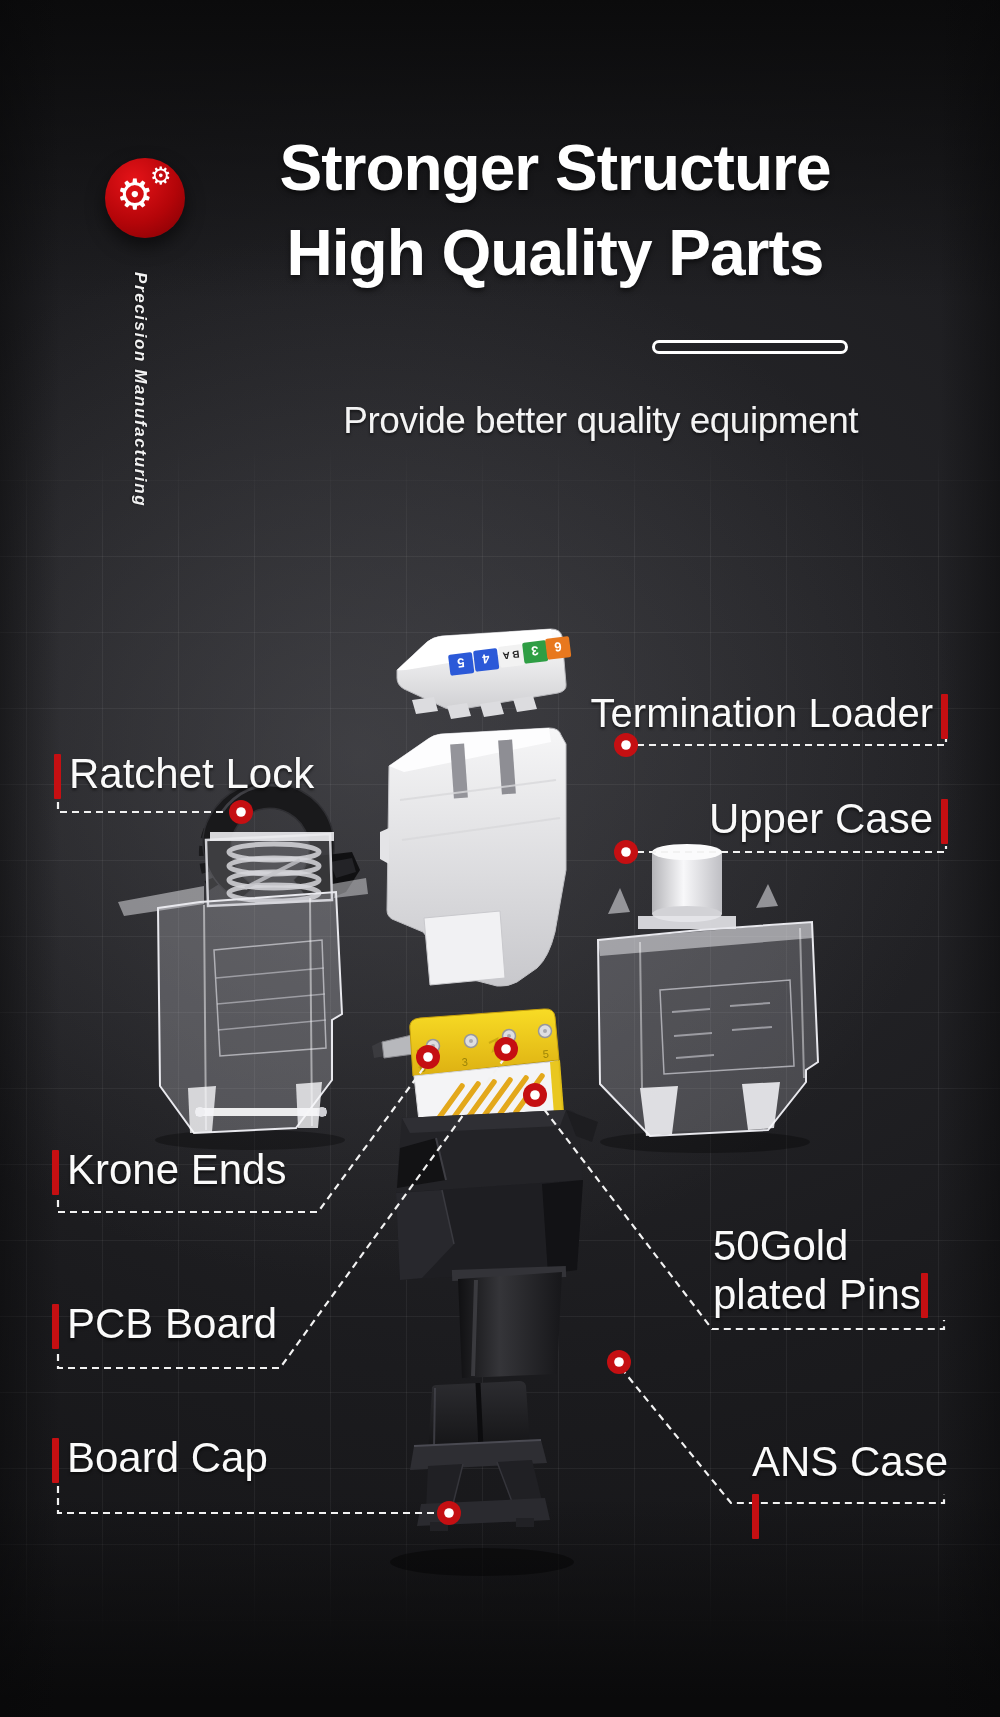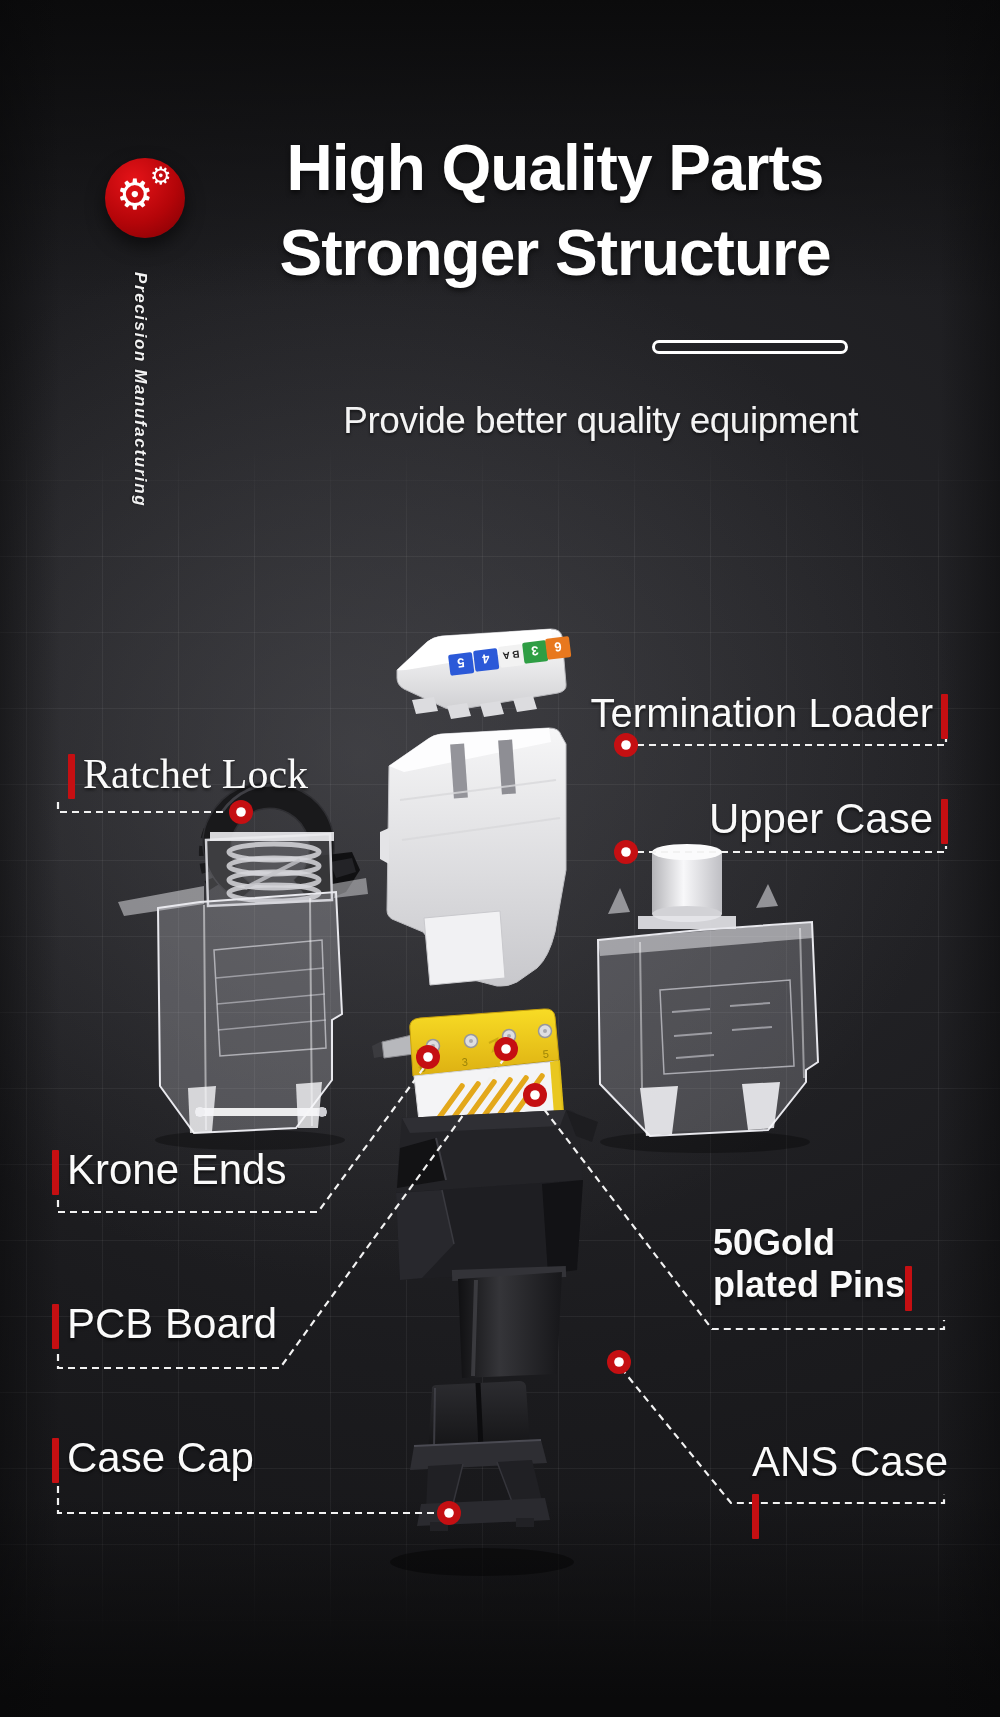--- a/index.html
+++ b/index.html
@@ -42,44 +42,44 @@
   .divider{position:absolute;left:652px;top:340px;width:190px;height:8px;
     border:3px solid #fff;border-radius:8px;background:transparent;}
   .subtitle{position:absolute;right:142px;top:400px;font-size:37px;font-weight:normal;
     letter-spacing:-0.5px;color:#f4f4f4;text-shadow:0 2px 3px rgba(0,0,0,0.55);}
   .diagram-svg{position:absolute;left:0;top:0;}
   .lbl{position:absolute;display:flex;align-items:flex-start;gap:8px;
     font-size:42px;line-height:1.05;color:#fafafa;text-shadow:0 2px 3px rgba(0,0,0,0.6);
     white-space:nowrap;}
   .lbl-sm{font-size:40px;}
   .bar{width:7px;height:45px;background:#c50f12;border-radius:1px;flex:none;margin-top:2px;}
-  .lbl-block{position:absolute;font-size:36px;line-height:1.16;color:#fafafa;
-    text-shadow:0 2px 3px rgba(0,0,0,0.6);white-space:nowrap;font-weight:bold;}
+  .lbl-block{position:absolute;font-size:42px;line-height:1.16;color:#fafafa;
+    text-shadow:0 2px 3px rgba(0,0,0,0.6);white-space:nowrap;}
   .lbl-row{display:flex;align-items:flex-start;gap:0;}
 </style>
 </head>
 <body>
 
 <div class="page">
   <div class="grid"></div>
   <div class="vignette-top"></div>
   <div class="vignette-bottom"></div>
   <div class="vignette-sides"></div>
 
   <div class="badge">
     <span class="gear-big">⚙</span>
     <span class="gear-small">⚙</span>
   </div>
   <div class="brand-vertical">
     <span>Precision Manufacturing</span>
   </div>
 
   <div class="title">
+    <div>Stronger Structure</div>
     <div>High Quality Parts</div>
-    <div>Stronger Structure</div>
   </div>
   <div class="divider"></div>
   <div class="subtitle">Provide better quality equipment</div>
 
   <svg class="diagram-svg" width="1000" height="1717" viewBox="0 0 1000 1717">
     <defs>
       <linearGradient id="gW" x1="0" y1="0" x2="0" y2="1">
         <stop offset="0" stop-color="#ffffff"></stop>
           <stop offset="1" stop-color="#d0d0d3"></stop>
       </linearGradient>
@@ -303,21 +303,21 @@
   <div class="lbl lbl-sm" style="right:52px;top:692px;">
     <span>Termination Loader</span>
     <span class="bar"></span>
   </div>
 
   <div class="lbl" style="right:52px;top:797px;">
     <span>Upper Case</span>
     <span class="bar"></span>
   </div>
 
-  <div class="lbl" style="left:68px;top:752px;font-family:Liberation Serif, serif;">
+  <div class="lbl" style="left:54px;top:752px;">
     <span class="bar"></span>
     <span>Ratchet Lock</span>
   </div>
 
   <div class="lbl" style="left:52px;top:1148px;">
     <span class="bar"></span>
     <span>Krone Ends</span>
   </div>
 
   <div class="lbl-block" style="left:713px;top:1222px;">
@@ -333,15 +333,15 @@
     <span>PCB Board</span>
   </div>
 
   <div class="lbl" style="right:52px;top:1440px;flex-direction:column;">
     <span>ANS Case</span>
     <span class="bar"></span>
   </div>
 
   <div class="lbl" style="left:52px;top:1436px;">
     <span class="bar"></span>
-    <span>Case Cap</span>
+    <span>Board Cap</span>
   </div>
 </div>
 
 </body></html>

